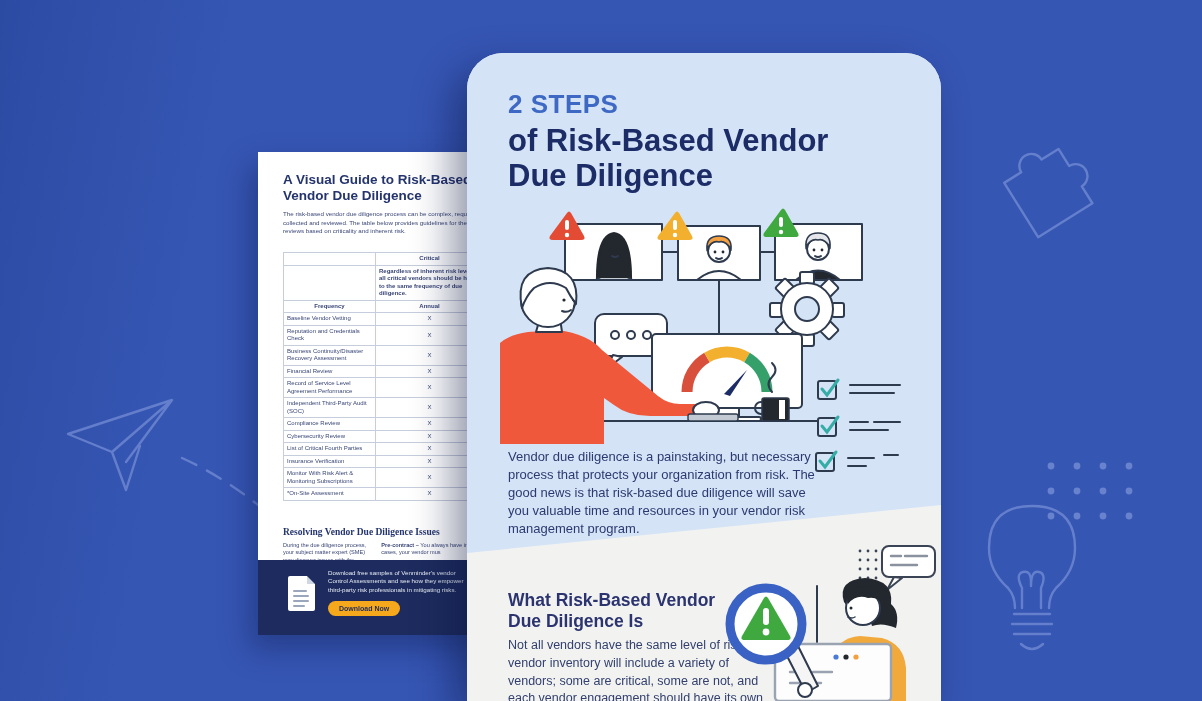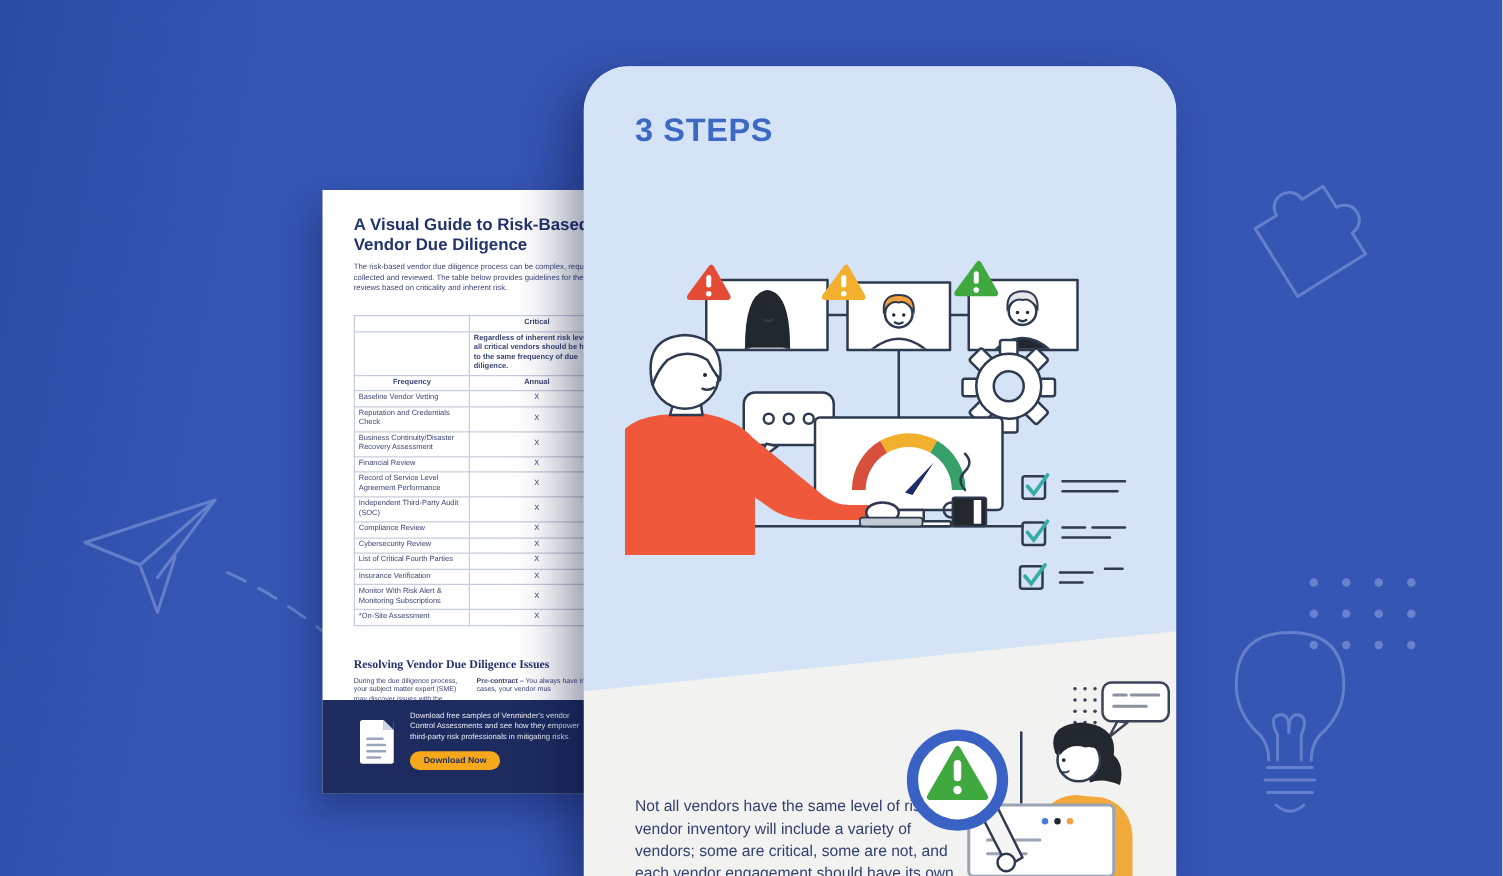--- a/index.html
+++ b/index.html
@@ -193,21 +193,23 @@
         <div class="l" style="top:29px;width:12px;"></div>
       </div>
       <div class="footer-text">Download free samples of Venminder's vendor Control Assessments and see how they empower third-party risk professionals in mitigating risks.</div>
       <button class="dl-btn">Download Now</button>
     </div>
   </div>
 
   <div id="card" class="abs">
     <div id="card-top"></div>
 
-    <div class="eyebrow">3 STEPS</div>
+    <div class="eyebrow">2 STEPS</div>
+    <div class="card-title">of Risk-Based Vendor
+Due Diligence</div>
 
     <svg class="abs" style="left:33px;top:155px;" width="440" height="270" viewBox="0 0 440 270">
 
       <path class="ink" d="M162,44 H178 M260,44 H275 M219,72 V128"></path>
 
       <path class="ink" d="M-5,213 H318"></path>
 
       <g>
         <rect class="inkf" x="65" y="16" width="97" height="56"></rect>
         <clipPath id="c1">
@@ -328,21 +330,24 @@
         <path class="ink" d="M350,177 H400 M350,185 H394"></path>
         <rect class="ink" x="318" y="210" width="18" height="18" rx="2"></rect>
         <path class="teal" d="M322,218 l5,6 l11,-15"></path>
         <path class="ink" d="M350,214 H368 M374,214 H400 M350,222 H388"></path>
         <rect class="ink" x="316" y="245" width="18" height="18" rx="2"></rect>
         <path class="teal" d="M320,253 l5,6 l11,-15"></path>
         <path class="ink" d="M348,250 H374 M384,247 H398 M348,258 H366"></path>
       </g>
     </svg>
 
-
+    <div class="card-intro">Vendor due diligence is a painstaking, but necessary process that protects your organization from risk. The good news is that risk-based due diligence will save you valuable time and resources in your vendor risk management program.</div>
+
+    <div class="sec2-h">What Risk-Based Vendor
+Due Diligence Is</div>
     <div class="sec2-b">Not all vendors have the same level of risk. Your vendor inventory will include a variety of vendors; some are critical, some are not, and each vendor engagement should have its own risk rating. Those vendor risk ratings (and</div>
 
     <svg class="abs" style="left:253px;top:487px;" width="225" height="161" viewBox="0 0 225 161">
       <g fill="#3A4455">
         <circle cx="140" cy="11" r="1.4"></circle>
           <circle cx="148" cy="11" r="1.4"></circle>
           <circle cx="156" cy="11" r="1.4"></circle>
         <circle cx="140" cy="20" r="1.4"></circle>
           <circle cx="148" cy="20" r="1.4"></circle>
           <circle cx="156" cy="20" r="1.4"></circle>

